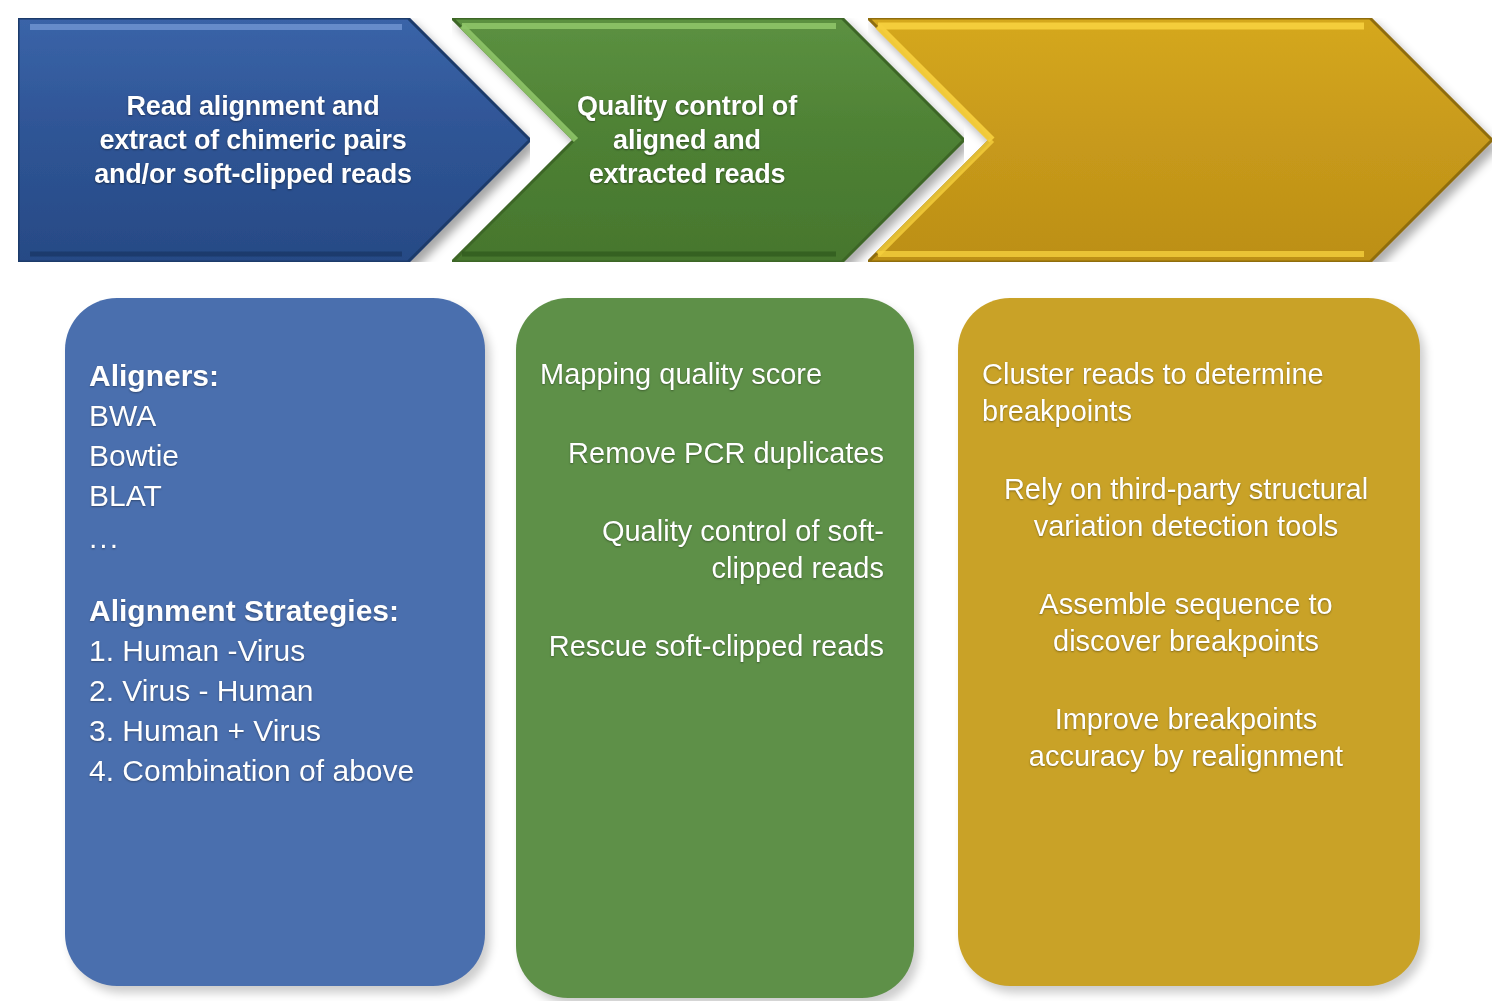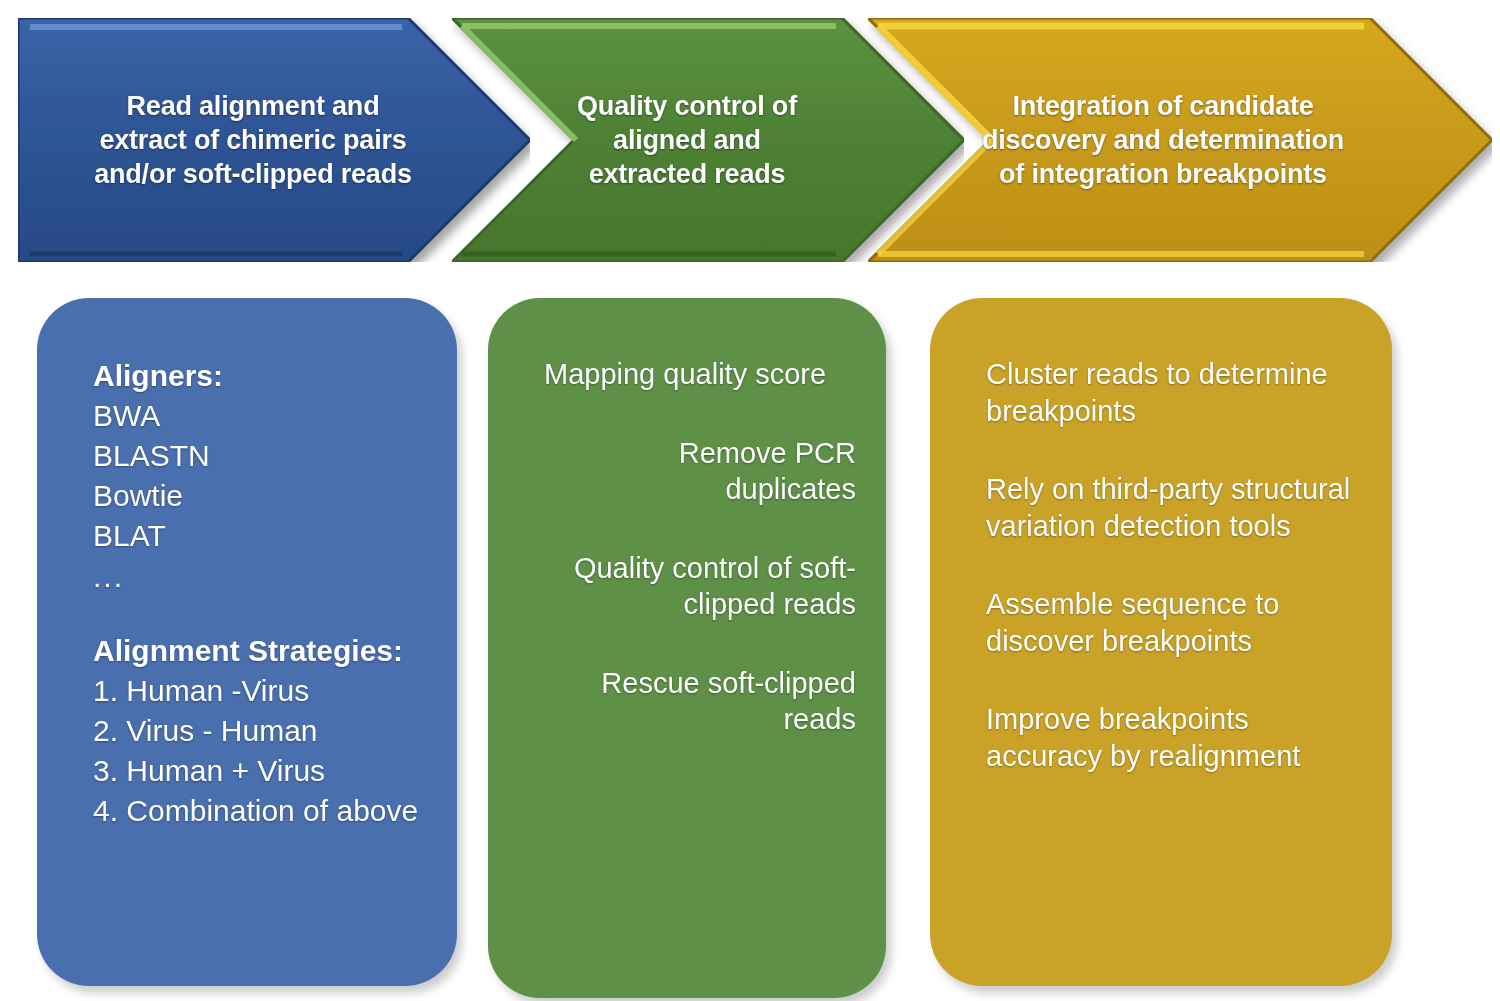--- a/index.html
+++ b/index.html
@@ -67,45 +67,46 @@
   #chev-blue .chev-label  { margin-left: -42px; }
   #chev-green .chev-label { margin-left: -42px; }
   #chev-gold .chev-label  { margin-left: -34px; }
 
   
   .panel {
     position: absolute;
     top: 298px;
     border-radius: 52px;
     box-sizing: border-box;
-    padding: 58px 30px 30px 56px;
+    padding: 58px 30px 30px 24px;
     color: #ffffff;
     box-shadow: 5px 7px 10px rgba(0,0,0,0.20);
     overflow: hidden;
+    margin-left: 28px;
   }
   #panel-blue  { left: 37px;  width: 420px; height: 688px; background: #4a6fae; }
   #panel-green { left: 488px; width: 398px; height: 700px; background: #5e9048; }
   #panel-gold  { left: 930px; width: 462px; height: 688px; background: #c9a227; }
 
   .panel .line {
     font-size: 29px;
     line-height: 1.30;
     text-shadow: 0 1px 2px rgba(0,0,0,0.35);
     white-space: pre-line;
   }
   .panel .line.bold { font-weight: bold; }
   .panel .line.gap  { margin-top: 34px; }
   .panel .line.gap-sm { margin-top: 2px; }
 
   #panel-blue .line  { font-size: 30px; line-height: 1.33; }
   #panel-green .line { font-size: 29px; line-height: 1.26; }
   #panel-gold .line  { font-size: 29px; line-height: 1.26; }
 
   #panel-green .line.gap { margin-top: 42px; text-align: right; }
-  #panel-gold .line.gap  { margin-top: 42px; }
+  #panel-gold .line.gap  { margin-top: 42px; text-align: center; }
 
   .ellipsis-line { font-size: 30px; line-height: 1.33; letter-spacing: 2px; }
 </style>
 </head>
 <body>
 
 <div id="canvas">
 
   <div class="chev-band">
 
@@ -163,30 +164,26 @@
           <filter id="shGold" x="-15%" y="-15%" width="135%" height="145%">
             <feDropShadow dx="5" dy="7" stdDeviation="5" flood-color="#000" flood-opacity="0.32"></feDropShadow>
           </filter>
         </defs>
         <path d="M 0,0 L 502,0 L 624,122 L 502,244 L 0,244 L 122,122 Z" fill="url(#ggold)" stroke="#8f6d0c" stroke-width="3" filter="url(#shGold)"></path>
         <path d="M 10,8 L 496,8" stroke="#f5cf3d" stroke-width="7" fill="none" opacity="0.95"></path>
         <path d="M 10,8 L 124,122" stroke="#f5cf3d" stroke-width="7" fill="none" opacity="0.95"></path>
         <path d="M 10,236 L 496,236" stroke="#f5cf3d" stroke-width="6" fill="none" opacity="0.8"></path>
         <path d="M 10,236 L 124,122" stroke="#f5cf3d" stroke-width="6" fill="none" opacity="0.8"></path>
       </svg>
-      <div class="chev-label">Integration of candidate
-discovery and determination
-of integration breakpoints</div>
     </div>
   </div>
 
   <div class="panel" id="panel-blue">
     <div class="line bold">Aligners:</div>
     <div class="line">BWA</div>
-    <div class="line">BLASTN</div>
     <div class="line">Bowtie</div>
     <div class="line">BLAT</div>
     <div class="line ellipsis-line gap-sm">...</div>
     <div class="line bold gap">Alignment Strategies:</div>
     <div class="line">1. Human -Virus</div>
     <div class="line">2. Virus - Human</div>
     <div class="line">3. Human + Virus</div>
     <div class="line">4. Combination of above</div>
   </div>
 

